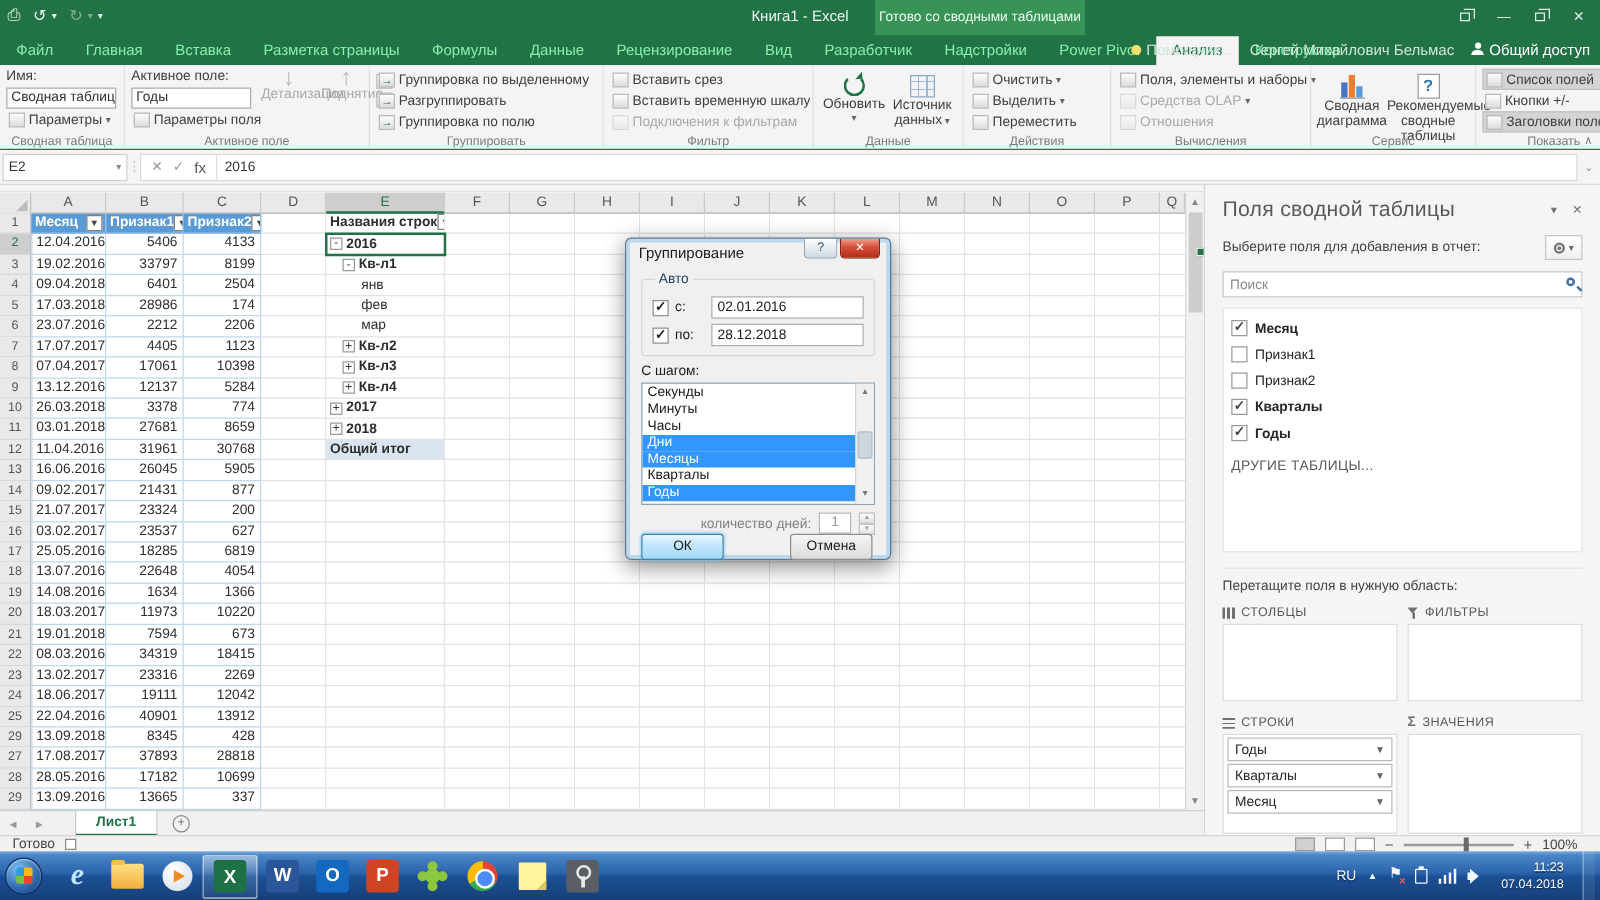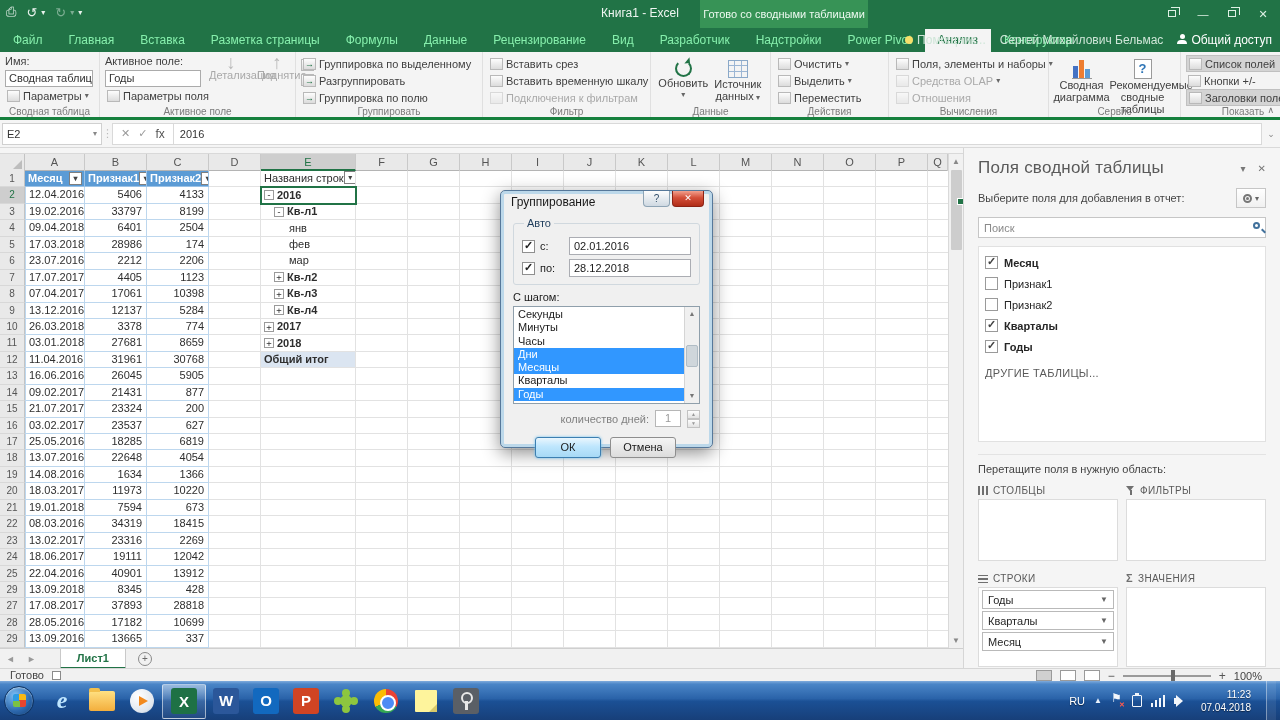--- a/index.html
+++ b/index.html
@@ -23,21 +23,21 @@
 #tabrow{position:absolute;left:0;top:28px;width:1280px;height:24px;background:#217346;display:flex;align-items:flex-end}
 .rtab{padding:4px 13px 5px;font-size:12px;color:#86efac;white-space:nowrap}
 .rtab.active{background:#f4f4f4;color:#217346;font-weight:400}
 .tr-right{position:absolute;right:8px;top:28px;height:24px;display:flex;align-items:center;gap:14px;color:#cfe6d8;font-size:12px}
 .bulb{display:inline-block;width:8px;height:8px;border-radius:50%;background:#f5e06b;margin-right:4px}
 .person{display:inline-block;position:relative;width:10px;height:10px;margin-right:4px}
 .person::before{content:"";position:absolute;left:2.5px;top:0;width:5px;height:5px;border-radius:50%;background:#fff}
 .person::after{content:"";position:absolute;left:0;bottom:0;width:10px;height:4px;border-radius:4px 4px 0 0;background:#fff}
 .share-txt{color:#fff}
 
-#ribbon{position:absolute;left:0;top:52px;width:1280px;height:68px;background:#f4f4f4;border-bottom:3px solid #15803d;display:flex}
+#ribbon{position:absolute;left:0;top:52px;width:1280px;height:68px;background:#f4f4f4;border-bottom:1px solid #15803d;display:flex}
 .rgroup{position:relative;border-right:1px solid #e0e0e0;padding:3px 5px 13px;flex:none}
 .glabel{position:absolute;bottom:0;left:0;right:0;text-align:center;font-size:10px;color:#7b7b7b;white-space:nowrap;overflow:hidden}
 .rsmall{display:flex;align-items:center;gap:3px;height:17px;font-size:11px;color:#3f3f3f;white-space:nowrap;padding:0 2px}
 .rsmall.dis{color:#a9a9a9}
 .rlabel{font-size:11px;color:#3f3f3f;height:15px}
 .tbox{background:#fff;border:1px solid #ababab;height:17px;line-height:15px;padding:0 3px;font-size:11px;color:#333;overflow:hidden;white-space:nowrap}
 .mi{flex:none;width:13px;height:12px;background:linear-gradient(#fdfdfd,#dcdcdc);border:1px solid #b9b9b9;font-size:9px;line-height:10px;text-align:center;color:#217346}
 .mi.dim{opacity:.45}
 .dda{font-size:8px;color:#666}
 .bigbtn{width:58px;text-align:center;color:#3f3f3f;font-size:11px;line-height:12px;padding-top:2px}
@@ -79,21 +79,21 @@
 .rowline{display:flex;height:16.45px;position:relative}
 .rownum{width:25px;flex:none;background:#e9e9e9;border-right:1px solid #c3c3c3;border-bottom:1px solid #d8d8d8;text-align:center;font-size:10px;line-height:15px;color:#555}
 .rownumsel{background:#cecece;color:#217346}
 .cell{flex:none;font-size:11px;line-height:15px;border-right:1px solid #e2e2e2;border-bottom:1px solid #e2e2e2;overflow:hidden;white-space:nowrap;color:#2e2e2e}
 .date{padding-left:3px}
 .num{text-align:right;padding-right:4px}
 .tbl{border-right:1px solid #bdd7ee;border-bottom:1px solid #bdd7ee}
 .cell.col-a.tbl{border-left:1px solid #bdd7ee}
 .thdr{background:#5b9bd5;color:#fff;font-weight:700;display:flex;align-items:center;justify-content:space-between;padding:0 2px 0 3px;border-right:1px solid #9bc2e6;border-bottom:1px solid #9bc2e6}
 .fbtn{flex:none;width:13px;height:13px;background:#fff;border:1px solid #7f7f7f;color:#444;font-size:8px;line-height:11px;text-align:center}
-.phdr{font-weight:400;display:flex;justify-content:space-between;padding:0 2px 0 3px}
+.phdr{font-weight:700;display:flex;justify-content:space-between;padding:0 2px 0 3px}
 .pcell{display:flex;align-items:center;padding-left:3px}
 .pcell[data-lvl="1"]{padding-left:13px}
 .pcell[data-lvl="2"]{padding-left:28px}
 .b{font-weight:700}
 .total{background:#dbe5f1}
 .selcell{outline:2px solid #217346;outline-offset:-1px;z-index:2;background:#fff}
 .selcell::after{content:"";position:absolute;right:-1px;bottom:-1px;width:5px;height:5px;background:#217346;border:1px solid #fff;z-index:3}
 .expander{flex:none;width:10px;height:10px;border:1px solid #9a9a9a;background:#fff;font-size:9px;line-height:8px;text-align:center;margin-right:3px;color:#333;font-family:"DejaVu Sans Mono",monospace;font-weight:400}
 .expander:empty{display:none}
 .filler{flex:1;border-bottom:1px solid #e2e2e2;background:repeating-linear-gradient(90deg,transparent 0 51px,#e2e2e2 51px 52px)}
@@ -122,21 +122,21 @@
 .sitem.sel{background:#3197ff;color:#fff}
 #steplist .sb{width:15px;background:#f0f0f0;border-left:1px solid #d5d5d5;position:relative}
 #steplist .sb .a{height:14px;text-align:center;font-size:7px;color:#777;line-height:14px}
 #steplist .sb .a.dn{position:absolute;bottom:0;left:0;right:0}
 #steplist .sb .th{position:absolute;left:1px;top:38px;width:12px;height:22px;background:#cfd6db;border:1px solid #b0bcc5;border-radius:2px}
 #days-row{display:flex;justify-content:flex-end;align-items:center;gap:6px;margin-top:6px}
 #days-lbl{font-size:11px;color:#808080}
 #days-box{width:26px;height:17px;background:#fff;border:1px solid #b6b6b6;text-align:center;line-height:15px;font-size:11px;color:#9a9a9a}
 .spin{width:13px;height:17px;display:flex;flex-direction:column}
 .spin i{flex:1;background:linear-gradient(#fdfdfd,#e2e2e2);border:1px solid #c2c2c2;font-size:5px;color:#999;text-align:center;line-height:7px;font-style:normal}
-#dlg-foot{display:flex;justify-content:center;gap:9px;margin-top:10px;padding-right:2px}
+#dlg-foot{display:flex;justify-content:space-between;gap:9px;margin-top:0;padding-right:2px}
 .wbtn{width:66px;height:21px;border-radius:3px;text-align:center;line-height:19px;font-size:11px;color:#1a1a1a}
 .wbtn.ok{background:linear-gradient(#eaf6fd,#bee6fd 45%,#a7d9f5);border:1px solid #3c7fb1;box-shadow:0 0 3px #6fc1f0}
 .wbtn.cancel{background:linear-gradient(#f5f5f5,#dcdcdc);border:1px solid #8e8e8e}
 
 #pane{position:absolute;left:963px;top:148px;width:317px;height:520px;background:#f5f5f5;border-left:1px solid #d6d6d6;padding:10px 14px 0}
 #pane-title-row{display:flex;align-items:center;justify-content:space-between}
 #pane-title{font-size:17px;color:#5a5a5a;letter-spacing:.2px}
 .pt-icons{display:flex;gap:12px;color:#777;font-size:10px}
 #pane-sub-row{display:flex;justify-content:space-between;align-items:center;margin-top:10px}
 #pane-sub{font-size:11px;color:#444}

